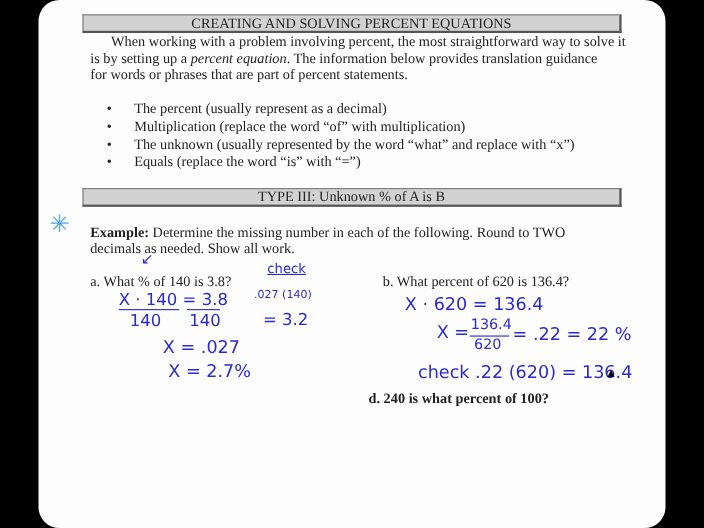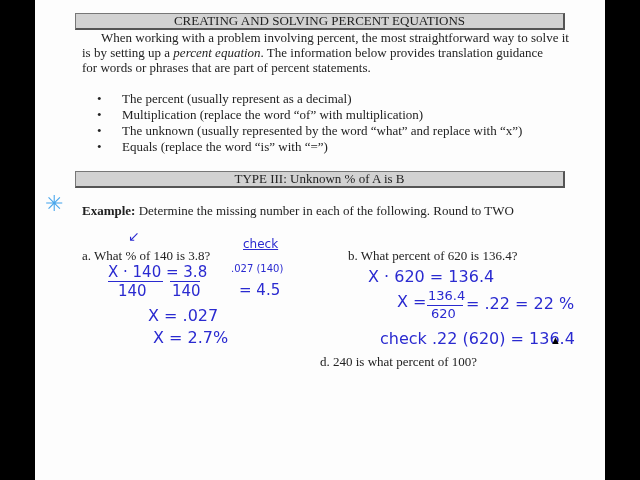--- a/index.html
+++ b/index.html
@@ -1,17 +1,17 @@
 <!DOCTYPE html>
 <html><head>
   <meta charset="utf-8">
   <style>
     html, body { margin:0; padding:0; }
     body { width:640px; height:480px; background:#000; position:relative; overflow:hidden; font-family:"Liberation Serif", serif; }
-    .page { position:absolute; left:35px; top:0; width:570px; height:480px; background:#fdfdfd; }
+    .page { position:absolute; left:35px; top:0; width:570px; height:480px; background:#fdfdfd;border-radius:19px; }
     .hdr { position:absolute; background:#d2d2d2; border:1px solid #777; border-bottom:2px solid #555; border-right:2px solid #555; text-align:center; color:#222; font-size:13px; line-height:14px; }
     .t { position:absolute; color:#222; font-size:13px; line-height:15.5px; white-space:nowrap; }
     .bul { position:absolute; font-size:13px; color:#222; white-space:nowrap; }
     .bul .dot { position:absolute; left:-25px; top:0; }
     .hw { position:absolute; color:#2a2ad0; font-family:"DejaVu Sans", sans-serif; white-space:nowrap; font-size:15px; }
     .star { position:absolute; color:#4aa7ec; font-size:22px; }
     .cursor { position:absolute; color:#000; font-size:11px; }
     .line { position:absolute; border-top:1.5px solid #2a2ad0; }
   </style>
 </head>
@@ -28,34 +28,35 @@
   <div class="bul" style="left:87px;top:91px;"><span class="dot">•</span><span>The percent (usually represent as a decimal)</span></div>
   <div class="bul" style="left:87px;top:107px;"><span class="dot">•</span><span>Multiplication (replace the word “of” with multiplication)</span></div>
   <div class="bul" style="left:87px;top:123px;"><span class="dot">•</span><span>The unknown (usually represented by the word “what” and replace with “x”)</span></div>
   <div class="bul" style="left:87px;top:139px;"><span class="dot">•</span><span>Equals (replace the word “is” with “=”)</span></div>
 
   <div class="hdr" style="left:40px;top:171px;width:487px;height:14px;">TYPE III: Unknown % of A is B</div>
 
   <div class="star" style="left:10px;top:191px;">✳</div>
 
   <div class="t" style="left:47px;top:203px;"><b>Example:</b><span>  Determine the missing number in each of the following. Round to TWO</span></div>
+  <div class="t" style="left:47px;top:218px;">decimals as needed. Show all work.</div>
 
   <div class="t" style="left:47px;top:248px;">a.  What % of 140 is 3.8?</div>
   <div class="t" style="left:285px;top:248px;margin-left:28px;">b. What percent of 620 is 136.4?</div>
-  <div class="t" style="left:285px;top:354px;">d. 240 is what percent of 100?</div>
+  <div class="t" style="left:300px;top:354px;font-weight:bold;">d. 240 is what percent of 100?</div>
 
   <div class="hw" style="left:93px;top:228px;font-size:14px;">↙</div>
   <div class="hw" style="left:73px;top:263px;">X · 140 = 3.8</div>
   <div class="line" style="left:73px;top:281px;width:55px;"></div>
   <div class="line" style="left:135px;top:281px;width:30px;"></div>
   <div class="hw" style="left:83px;top:282px;">140</div>
   <div class="hw" style="left:137px;top:282px;">140</div>
   <div class="hw" style="left:208px;top:237px;font-size:12px;text-decoration:underline;">check</div>
   <div class="hw" style="left:196px;top:263px;font-size:10px;">.027 (140)</div>
-  <div class="hw" style="left:204px;top:281px;">= 4.5</div>
+  <div class="hw" style="left:204px;top:281px;">= 3.2</div>
   <div class="hw" style="left:113px;top:306px;font-size:16px;">X = .027</div>
   <div class="hw" style="left:118px;top:328px;font-size:16px;">X = 2.7%</div>
 
   <div class="hw" style="left:333px;top:267px;font-size:16px;">X · 620 = 136.4</div>
   <div class="hw" style="left:362px;top:292px;font-size:16px;">X =</div>
   <div class="hw" style="left:393px;top:288px;font-size:13px;">136.4</div>
   <div class="line" style="left:392px;top:305px;width:36px;"></div>
   <div class="hw" style="left:396px;top:306px;font-size:13px;">620</div>
   <div class="hw" style="left:431px;top:294px;font-size:16px;">= .22 = 22 %</div>
   <div class="hw" style="left:345px;top:329px;font-size:16px;">check  .22 (620) = 136.4</div>

